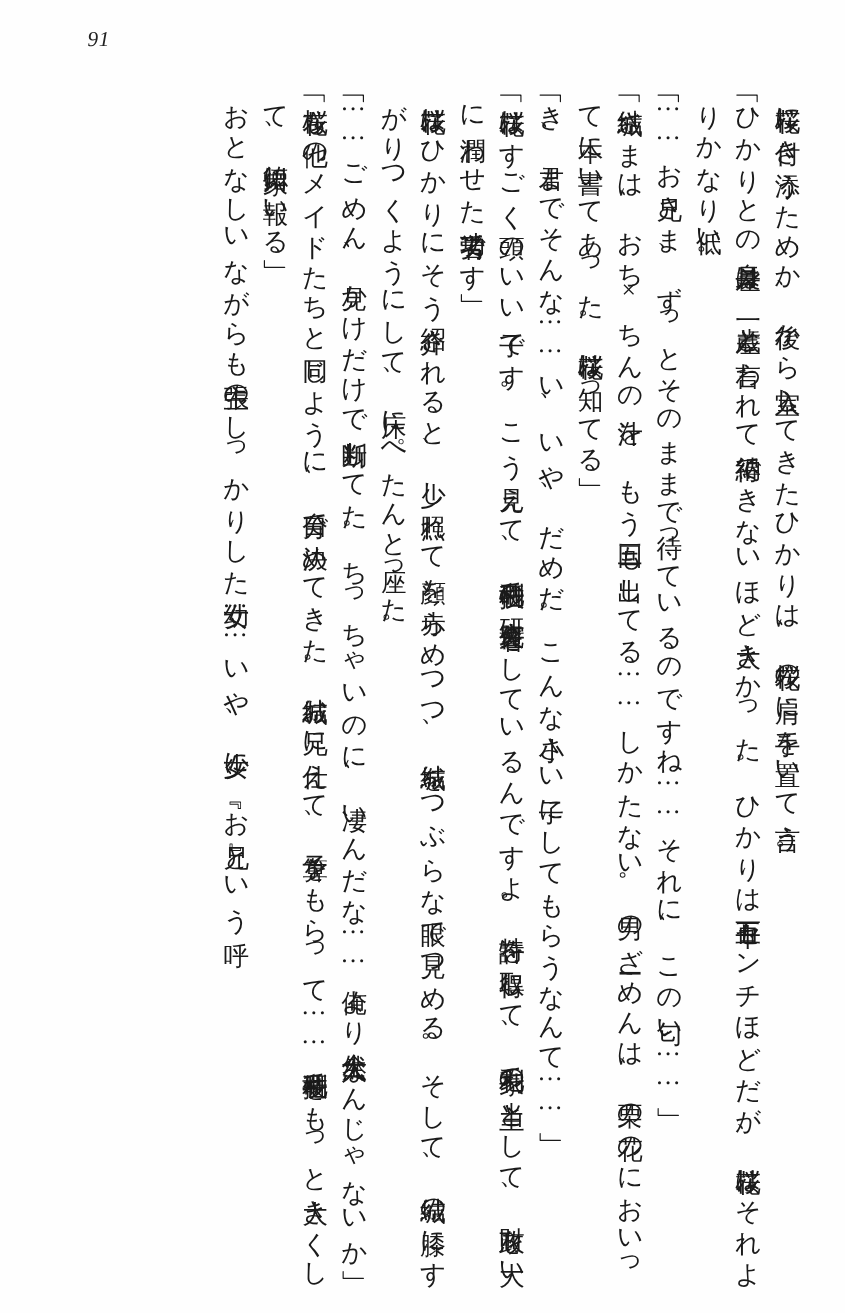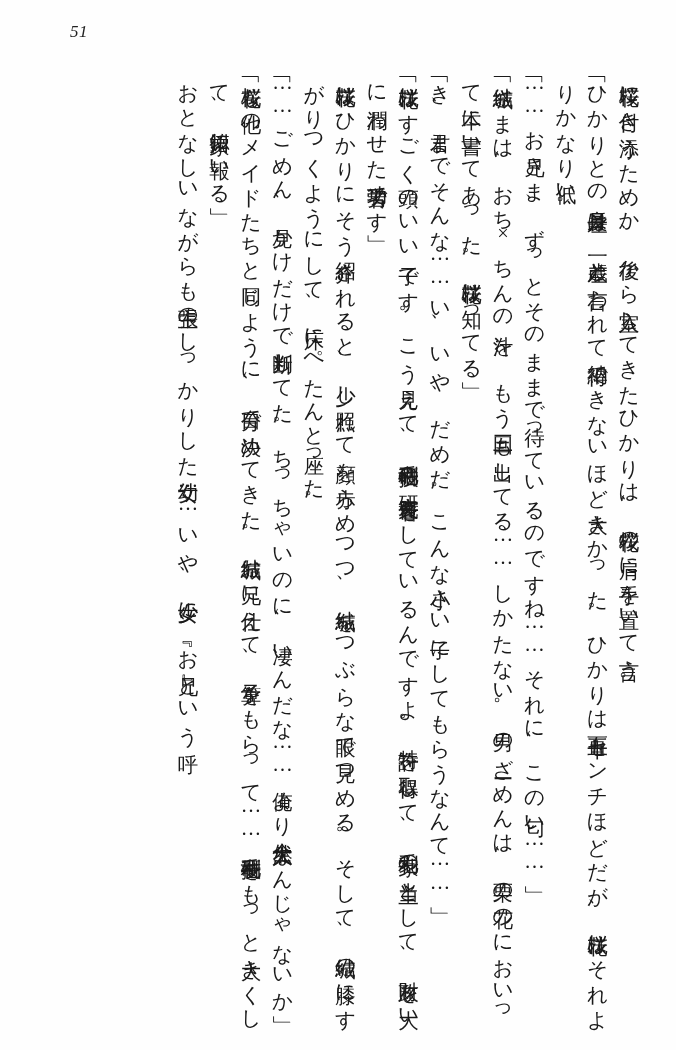--- a/index.html
+++ b/index.html
@@ -58,21 +58,21 @@
     inset: 0;
     pointer-events: none;
     box-shadow: inset 0 0 0 0 rgba(0,0,0,0);
   }
 </style>
 </head>
 <body>
 
 <div class="page">
 
-  <div class="page-number">51</div>
+  <div class="page-number">91</div>
 
   <div class="text-body">
     <p>桜花に付き添うためか、後から入室してきたひかりは、桜花の肩に手を置いて言う。</p>
     <p>「ひかりとの身長差は、一歳差と言われて納得できないほど大きかった。ひかりは百五十センチほどだが、桜花はそれよりかなり低い。</p>
     <p>「……お兄さま、ずっとそのままで待っているのですね……それに、この匂い……」</p>
     <p>「結城さまは、おち×ちんの汁を、もう三回も出してる……しかたない。男のざーめんは、栗の花のにおいって本に書いてあった。桜花は知ってる」</p>
     <p>「き、君までそんな……い、いや、だめだ。こんな小さい子にしてもらうなんて……」</p>
     <p>「桜花はすごく頭のいい子です。こう見えて、毛利技研の研究責任者をしているんですよ。特許を取得して、毛利家の当主として、財政を大いに潤わせた功労者です」</p>
     <p>桜花はひかりにそう紹介されると、少し照れて顔を赤らめつつ、結城をつぶらな眼で見つめる。そして、結城の膝にすがりつくようにして、床にぺたんと座った。</p>
     <p>「……ごめん、見かけだけで判断してた。ちっちゃいのに、凄いんだな……俺より全然大人なんじゃないか」</p>

